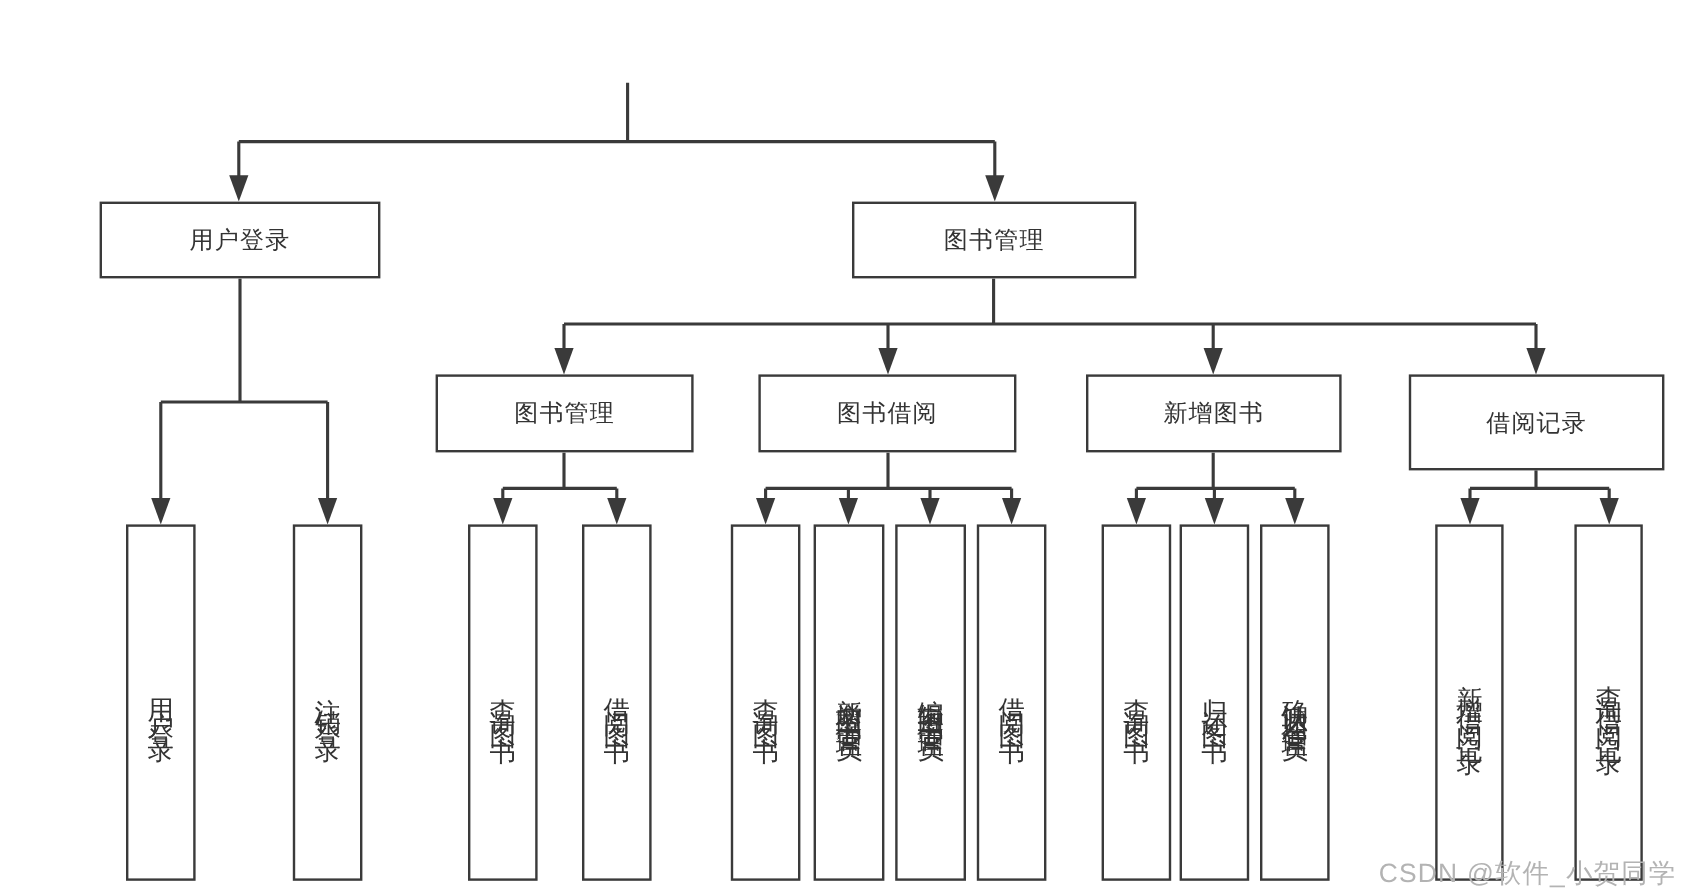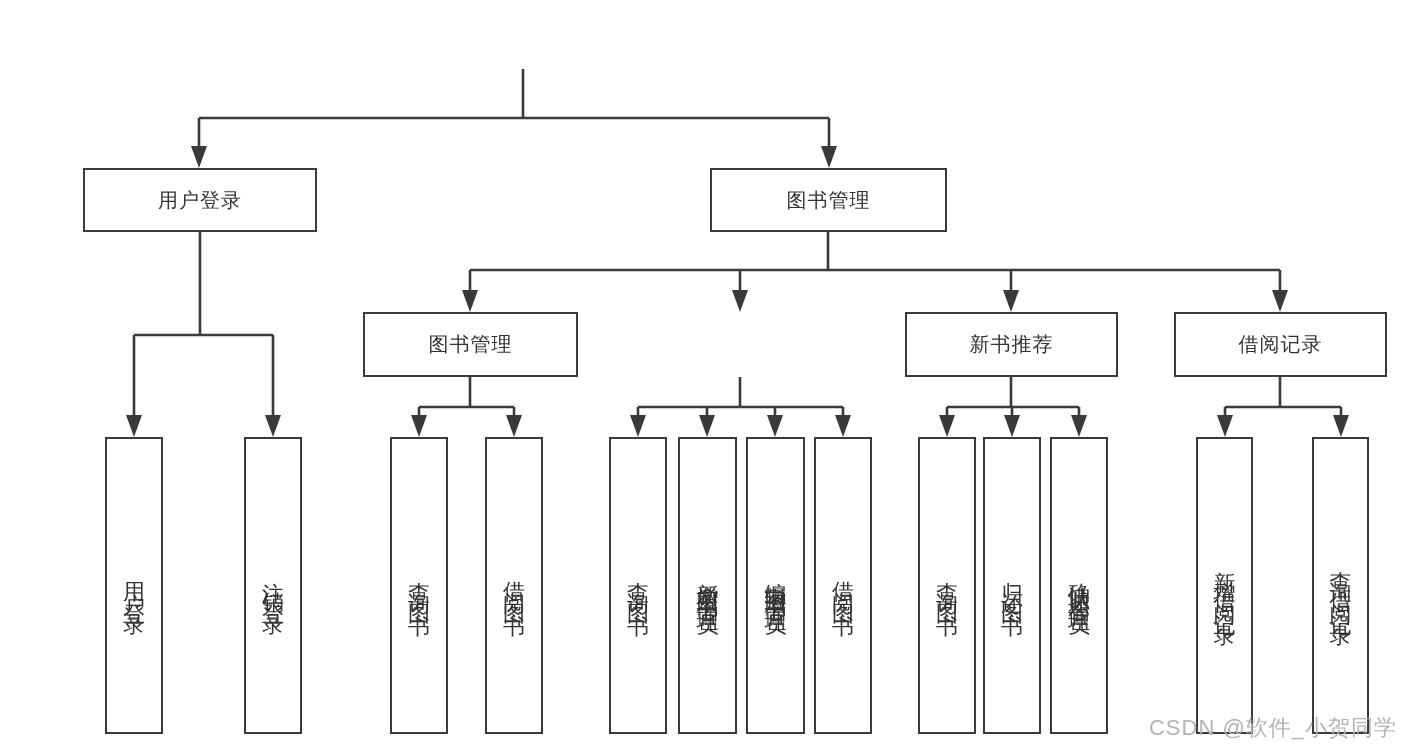--- a/index.html
+++ b/index.html
@@ -81,24 +81,27 @@
   <div class="box h" style="left:83px;top:168px;width:234px;height:64px">
     <span>用户登录</span>
   </div>
   <div class="box h" style="left:710px;top:168px;width:237px;height:64px">
     <span>图书管理</span>
   </div>
 
   <div class="box h" style="left:363px;top:312px;width:215px;height:65px">
     <span>图书管理</span>
   </div>
+  <div class="box h" style="left:632px;top:312px;width:215px;height:65px">
+    <span>图书借阅</span>
+  </div>
   <div class="box h" style="left:905px;top:312px;width:213px;height:65px">
-    <span>新书推荐</span>
+    <span>新增图书</span>
   </div>
-  <div class="box h" style="left:1174px;top:312px;width:213px;height:65px">
+  <div class="box h" style="left:1174px;top:312px;width:213px;height:80px">
     <span>借阅记录</span>
   </div>
 
   <div class="box v" style="left:105px;top:437px;width:58px;height:297px">
     <span>用户登录</span>
   </div>
   <div class="box v" style="left:244px;top:437px;width:58px;height:297px">
     <span>注销登录</span>
   </div>
 

